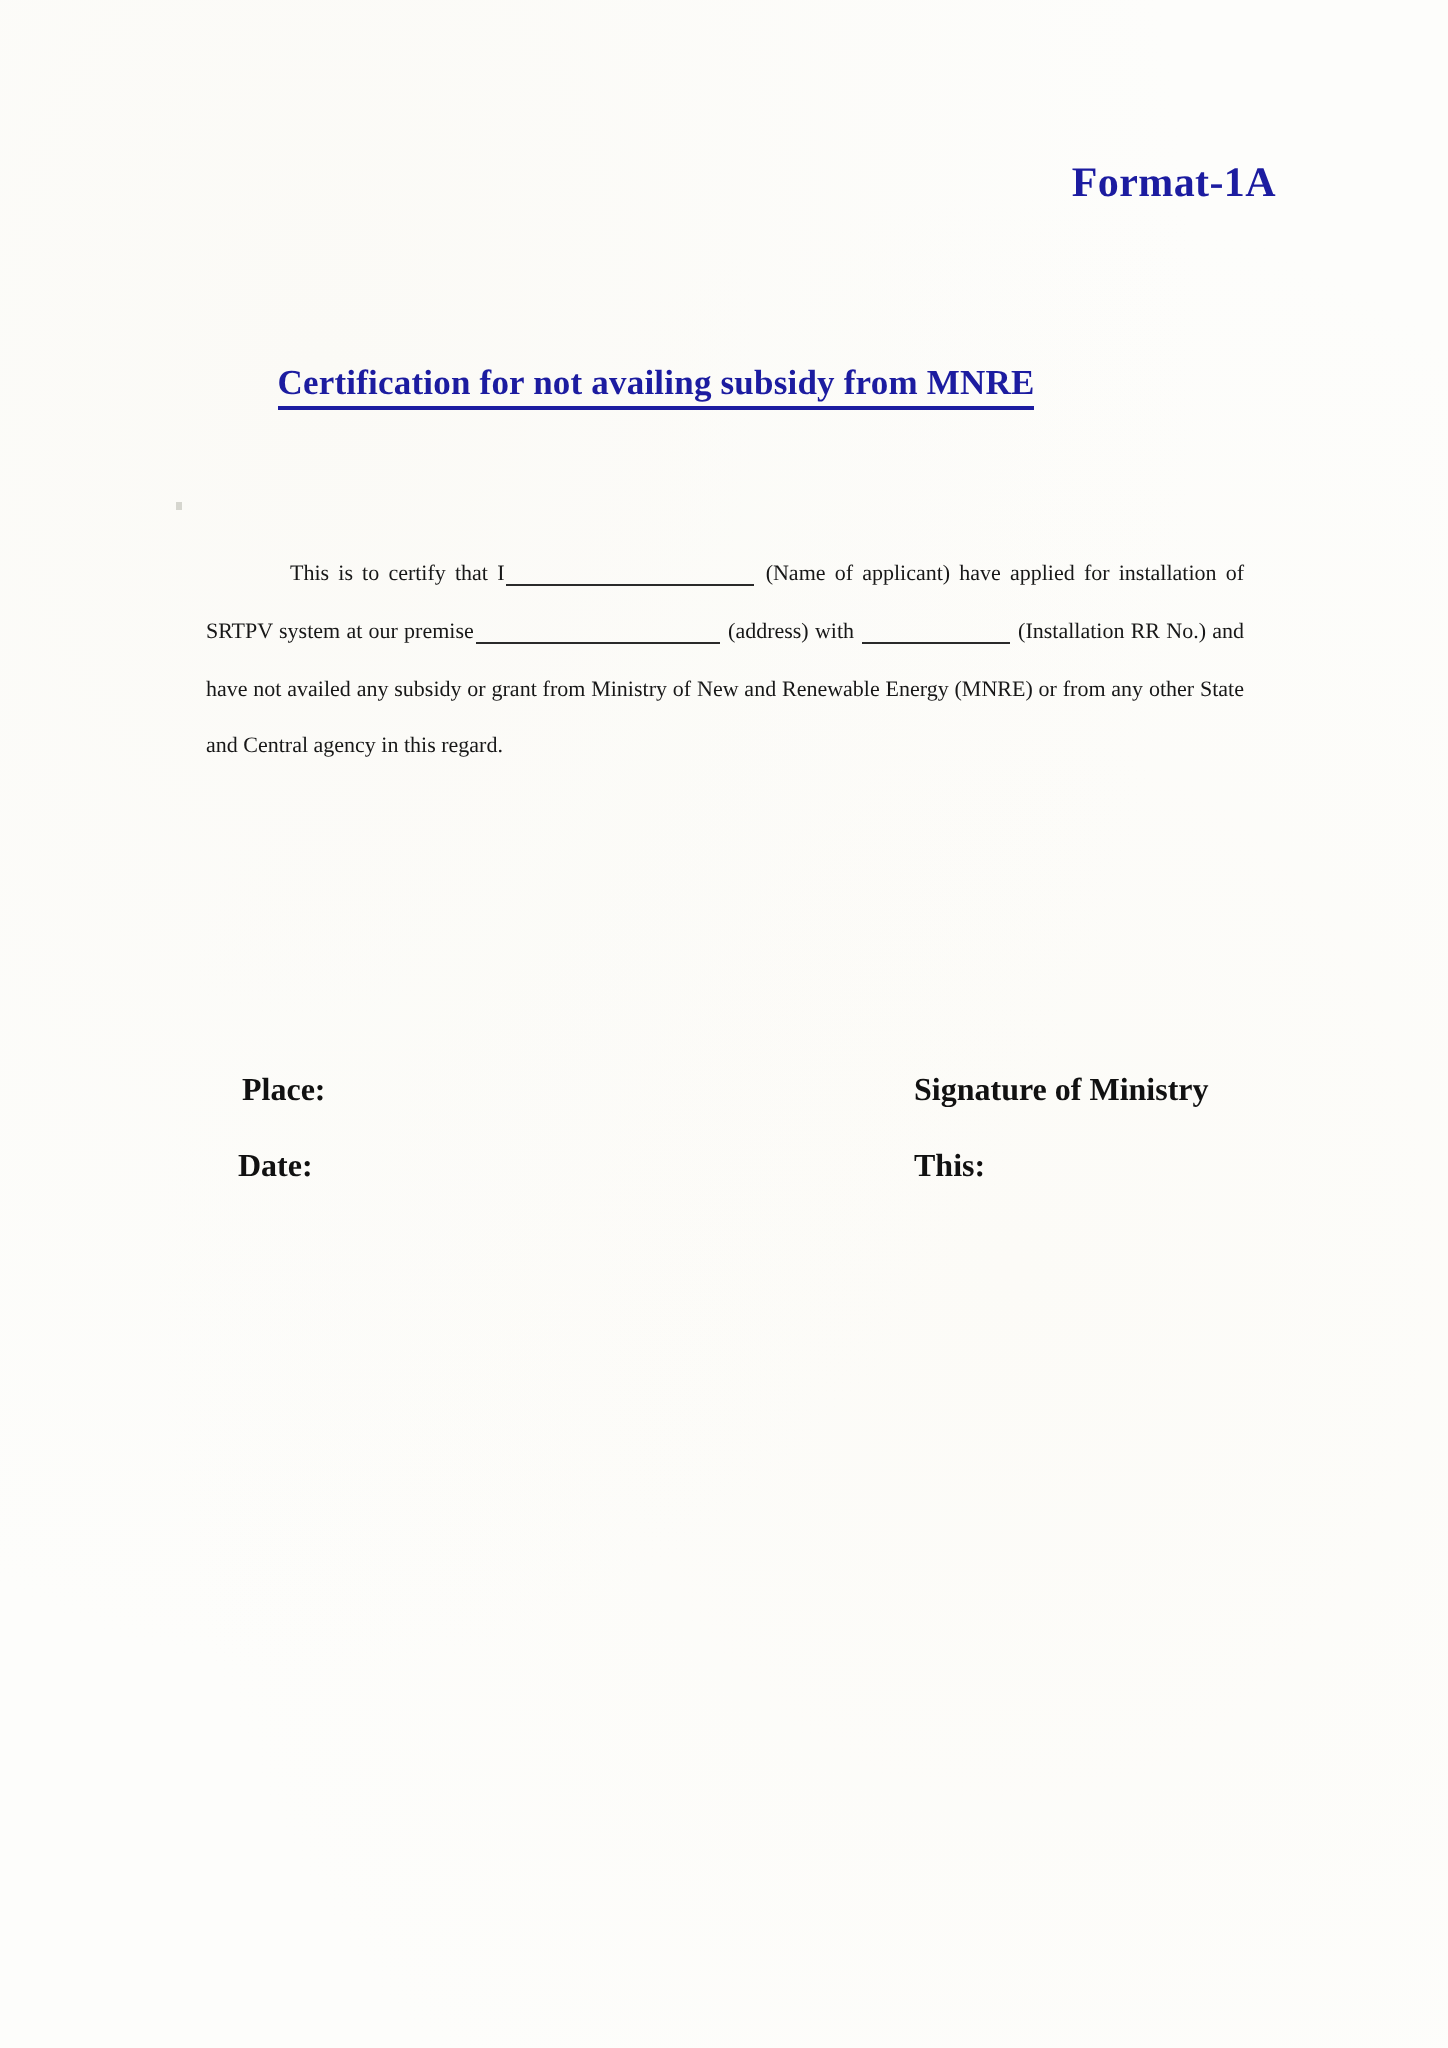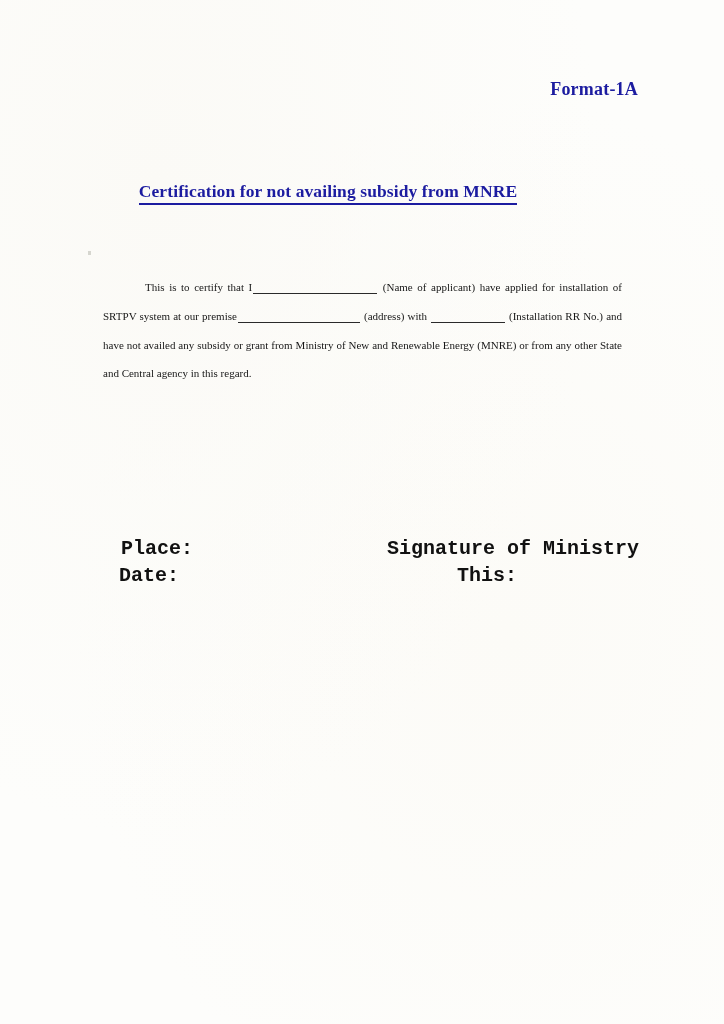--- a/index.html
+++ b/index.html
@@ -25,21 +25,21 @@
       radial-gradient(ellipse at 70% 62%, #fcfbf7 0%, rgba(253,253,251,0) 60%),
       #fdfdfb;
     box-sizing: border-box;
   }
 
   
   .format-tag {
     position: absolute;
     top: 79px;
     right: 86px;
-    font-size: 18px;
+    font-size: 21px;
     font-weight: bold;
     letter-spacing: 0.2px;
     color: #1c1ca0;
     white-space: nowrap;
   }
 
   
   .doc-title {
     position: absolute;
     top: 181px;
@@ -93,27 +93,26 @@
 
   
   .sign-block {
     position: absolute;
     left: 86px;
     top: 537px;
     width: 553px;
   }
   .sign-row {
     display: flex;
-    font-size: 20px;
+    font-size: 16px;
     font-weight: bold;
     color: #111111;
-    font-family: Liberation Mono, monospace;
   }
   .sign-row + .sign-row {
-    margin-top: 4px;
+    margin-top: 20px;
     justify-content: center;
   }
   .sign-left {
     width: 335px;
     padding-left: 35px;
     box-sizing: border-box;
     white-space: nowrap;
   }
   .sign-left.tight { padding-left: 33px; }
   .sign-right {

